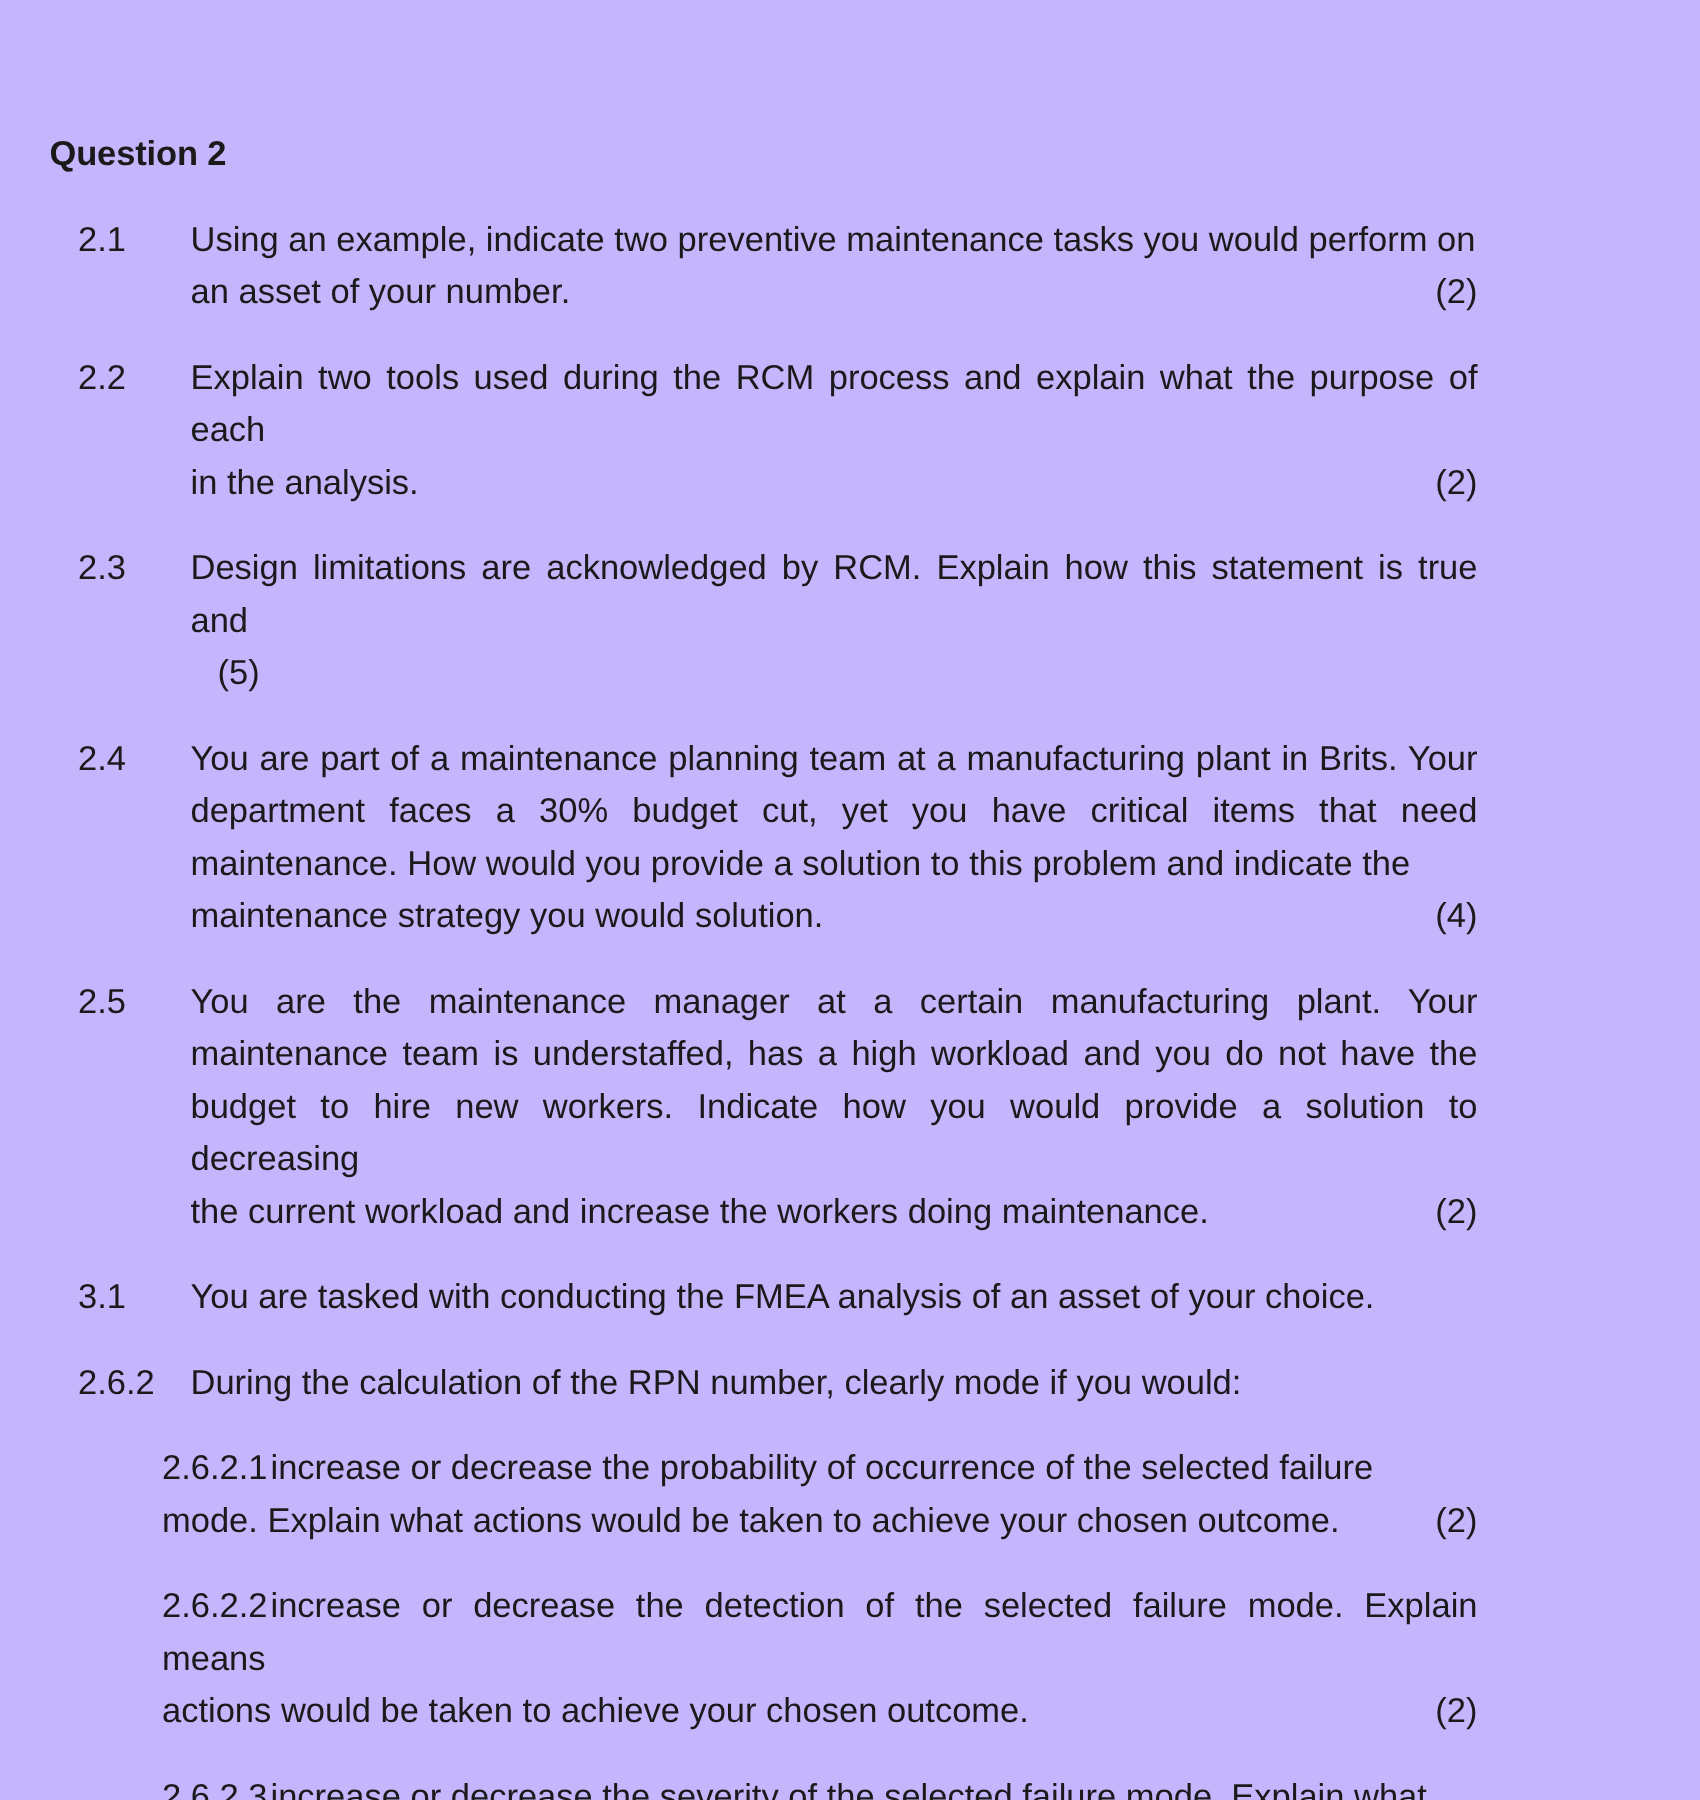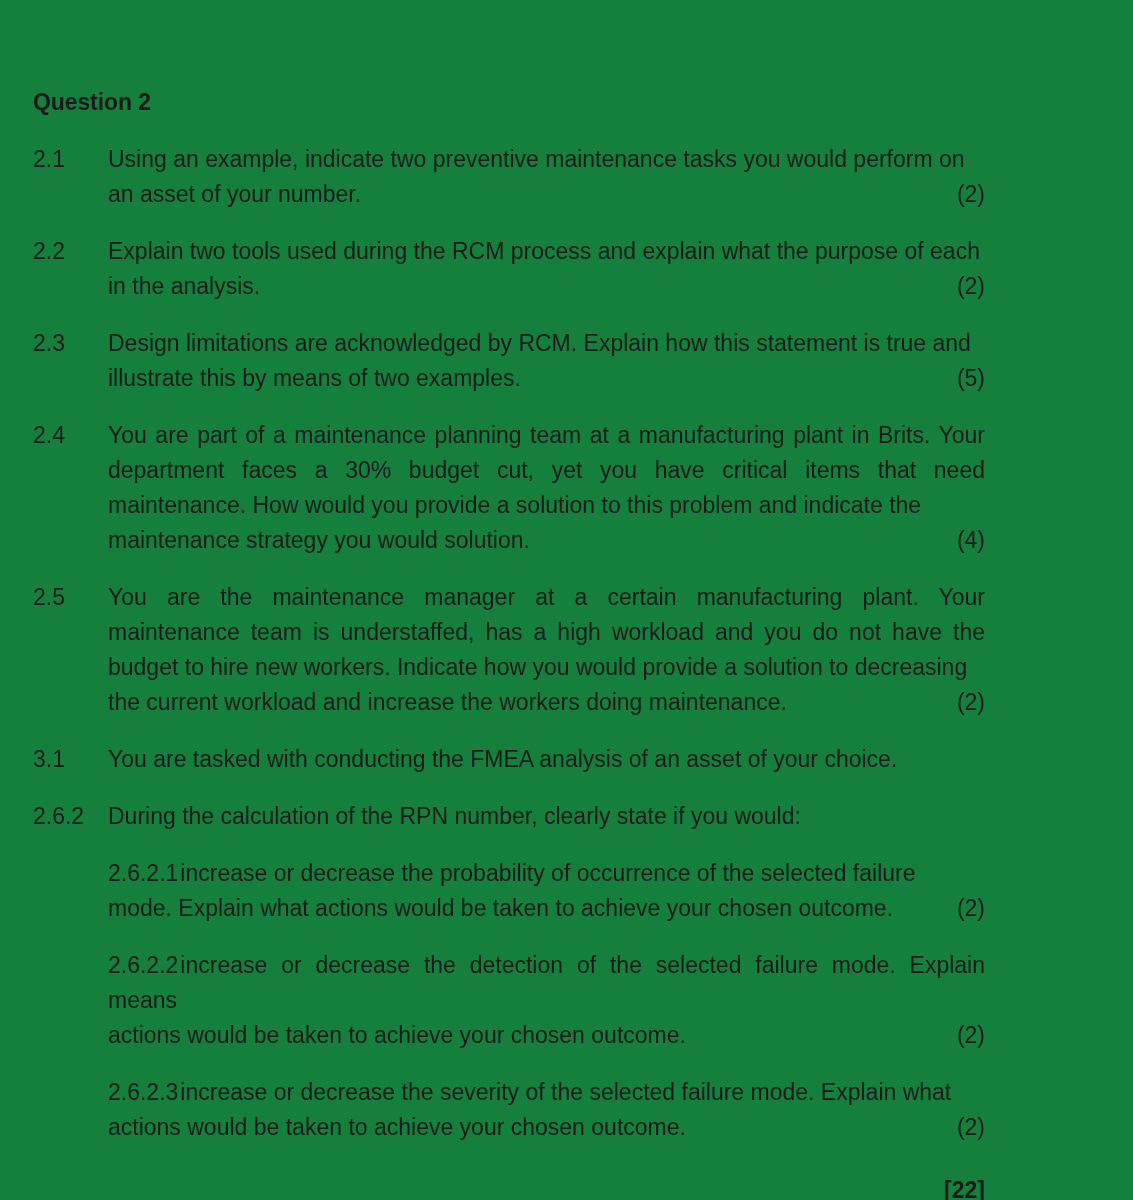--- a/index.html
+++ b/index.html
@@ -12,39 +12,40 @@
     height: 1200px;
     font-family: "Liberation Sans", sans-serif;
     color: #1a1a1a;
     -webkit-font-smoothing: antialiased;
   }
 
   .page {
     position: relative;
     width: 1133px;
     height: 1200px;
-    background: #15803d;
+    background: #c4b5fd;
     box-sizing: border-box;
     padding: 88px 148px 0 33px;
   }
 
   
   .question-heading {
     font-size: 23px;
     font-weight: bold;
     line-height: 28px;
     margin: 0 0 26px 0;
     letter-spacing: -0.1px;
   }
 
   
   .q-row {
     display: flex;
     align-items: flex-start;
     margin-bottom: 22px;
+    margin-left: 19px;
   }
   .q-row:last-of-type {
     margin-bottom: 0;
   }
 
   .q-label {
     flex: 0 0 75px;
     width: 75px;
     font-size: 23px;
     line-height: 35px;
@@ -157,21 +158,20 @@
         <span class="marks">(2)</span>
       </span>
     </div>
   </div>
 
   <div class="q-row">
     <div class="q-label">2.3</div>
     <div class="q-body">
       <span class="just">Design limitations are acknowledged by RCM. Explain how this statement is true and</span>
       <span class="mark-line">
-        <span class="mark-line-text">illustrate this by means of two examples.</span>
         <span class="marks">(5)</span>
       </span>
     </div>
   </div>
 
   <div class="q-row">
     <div class="q-label">2.4</div>
     <div class="q-body">
       <span class="just">You are part of a maintenance planning team at a manufacturing plant in Brits. Your department faces a 30% budget cut, yet you have critical items that need maintenance. How would you provide a solution to this problem and indicate the</span>
       <span class="mark-line">
@@ -196,21 +196,21 @@
     <div class="q-label">3.1</div>
     <div class="q-body">
       <span class="line-final">You are tasked with conducting the FMEA analysis of an asset of your choice.</span>
     </div>
   </div>
 
 
   <div class="q-row">
     <div class="q-label">2.6.2</div>
     <div class="q-body">
-      <span class="line-final">During the calculation of the RPN number, clearly state if you would:</span>
+      <span class="line-final">During the calculation of the RPN number, clearly mode if you would:</span>
     </div>
   </div>
 
   <div class="deep-row">
     <span class="deep-num">2.6.2.1</span><span>increase or decrease the probability of occurrence of the selected failure</span>
     <span class="mark-line">
       <span class="mark-line-text">mode. Explain what actions would be taken to achieve your chosen outcome.</span>
       <span class="marks">(2)</span>
     </span>
   </div>

